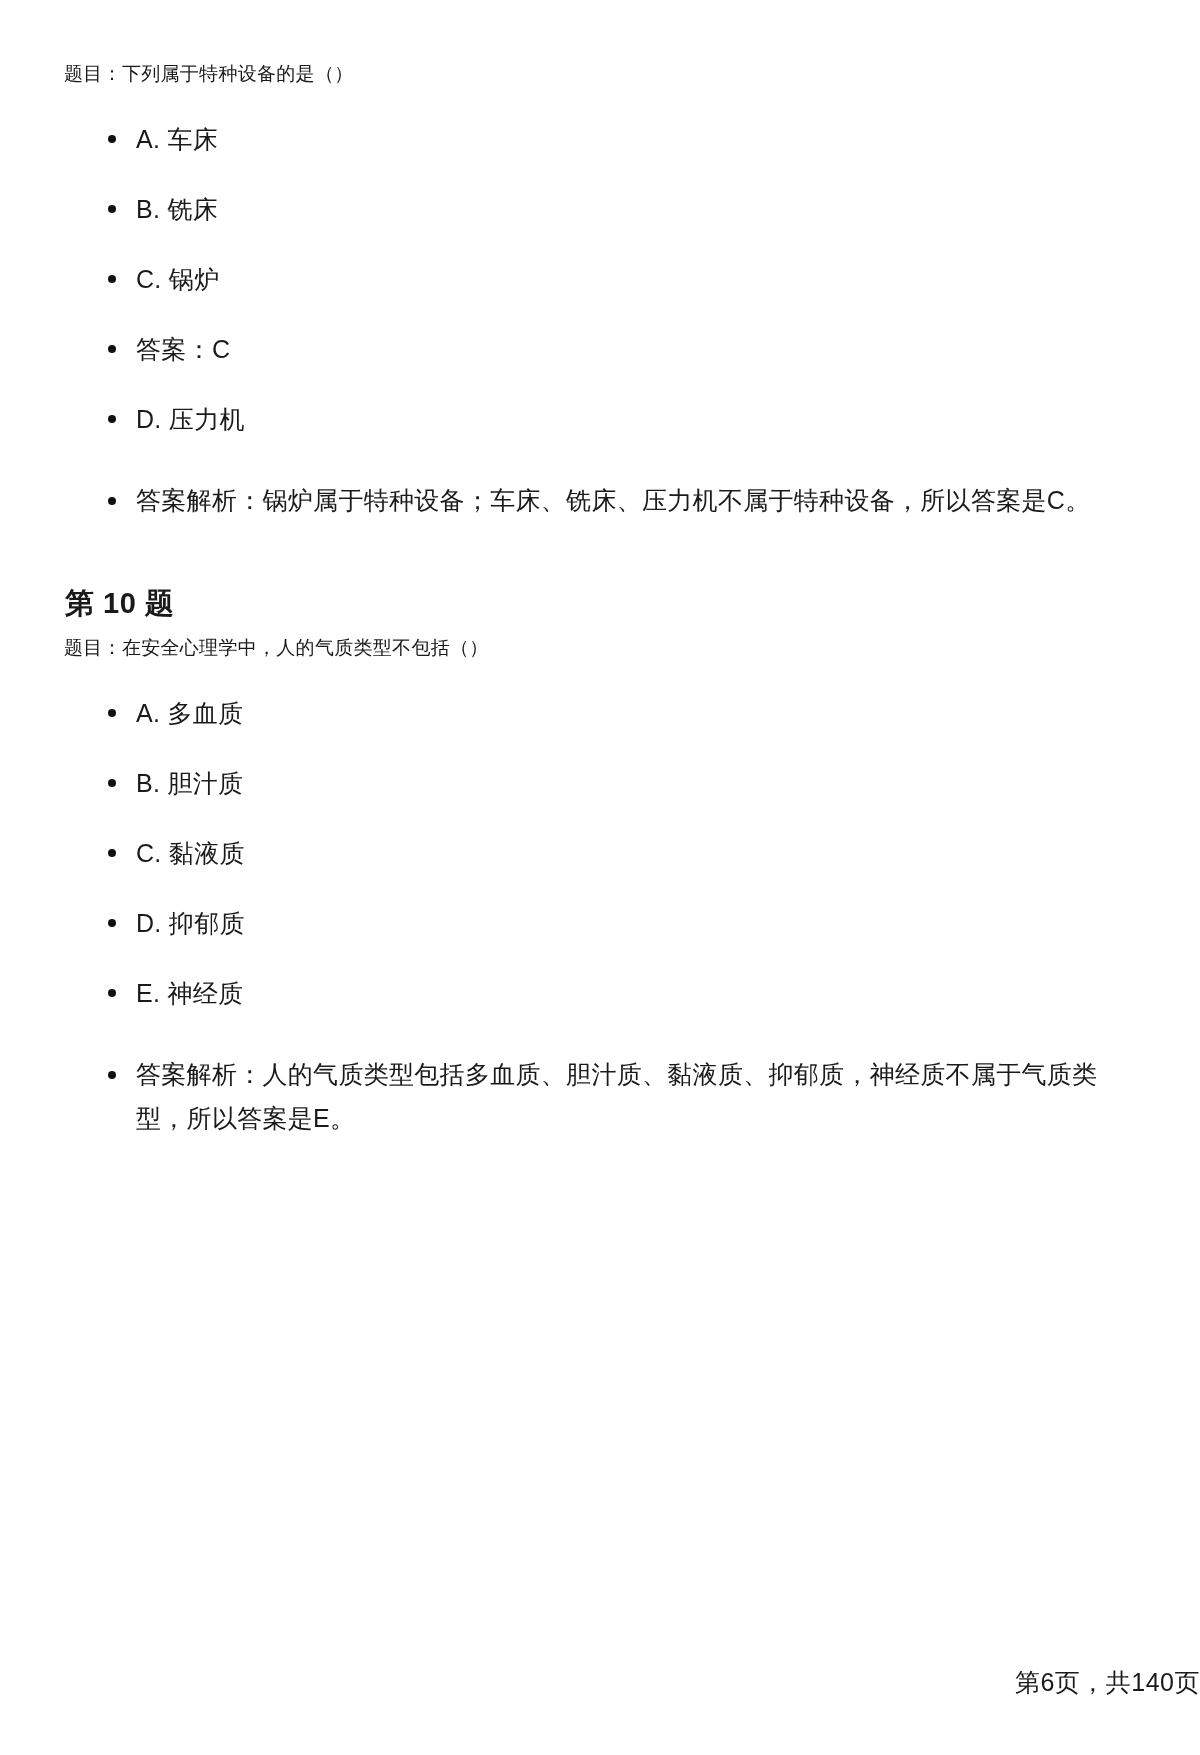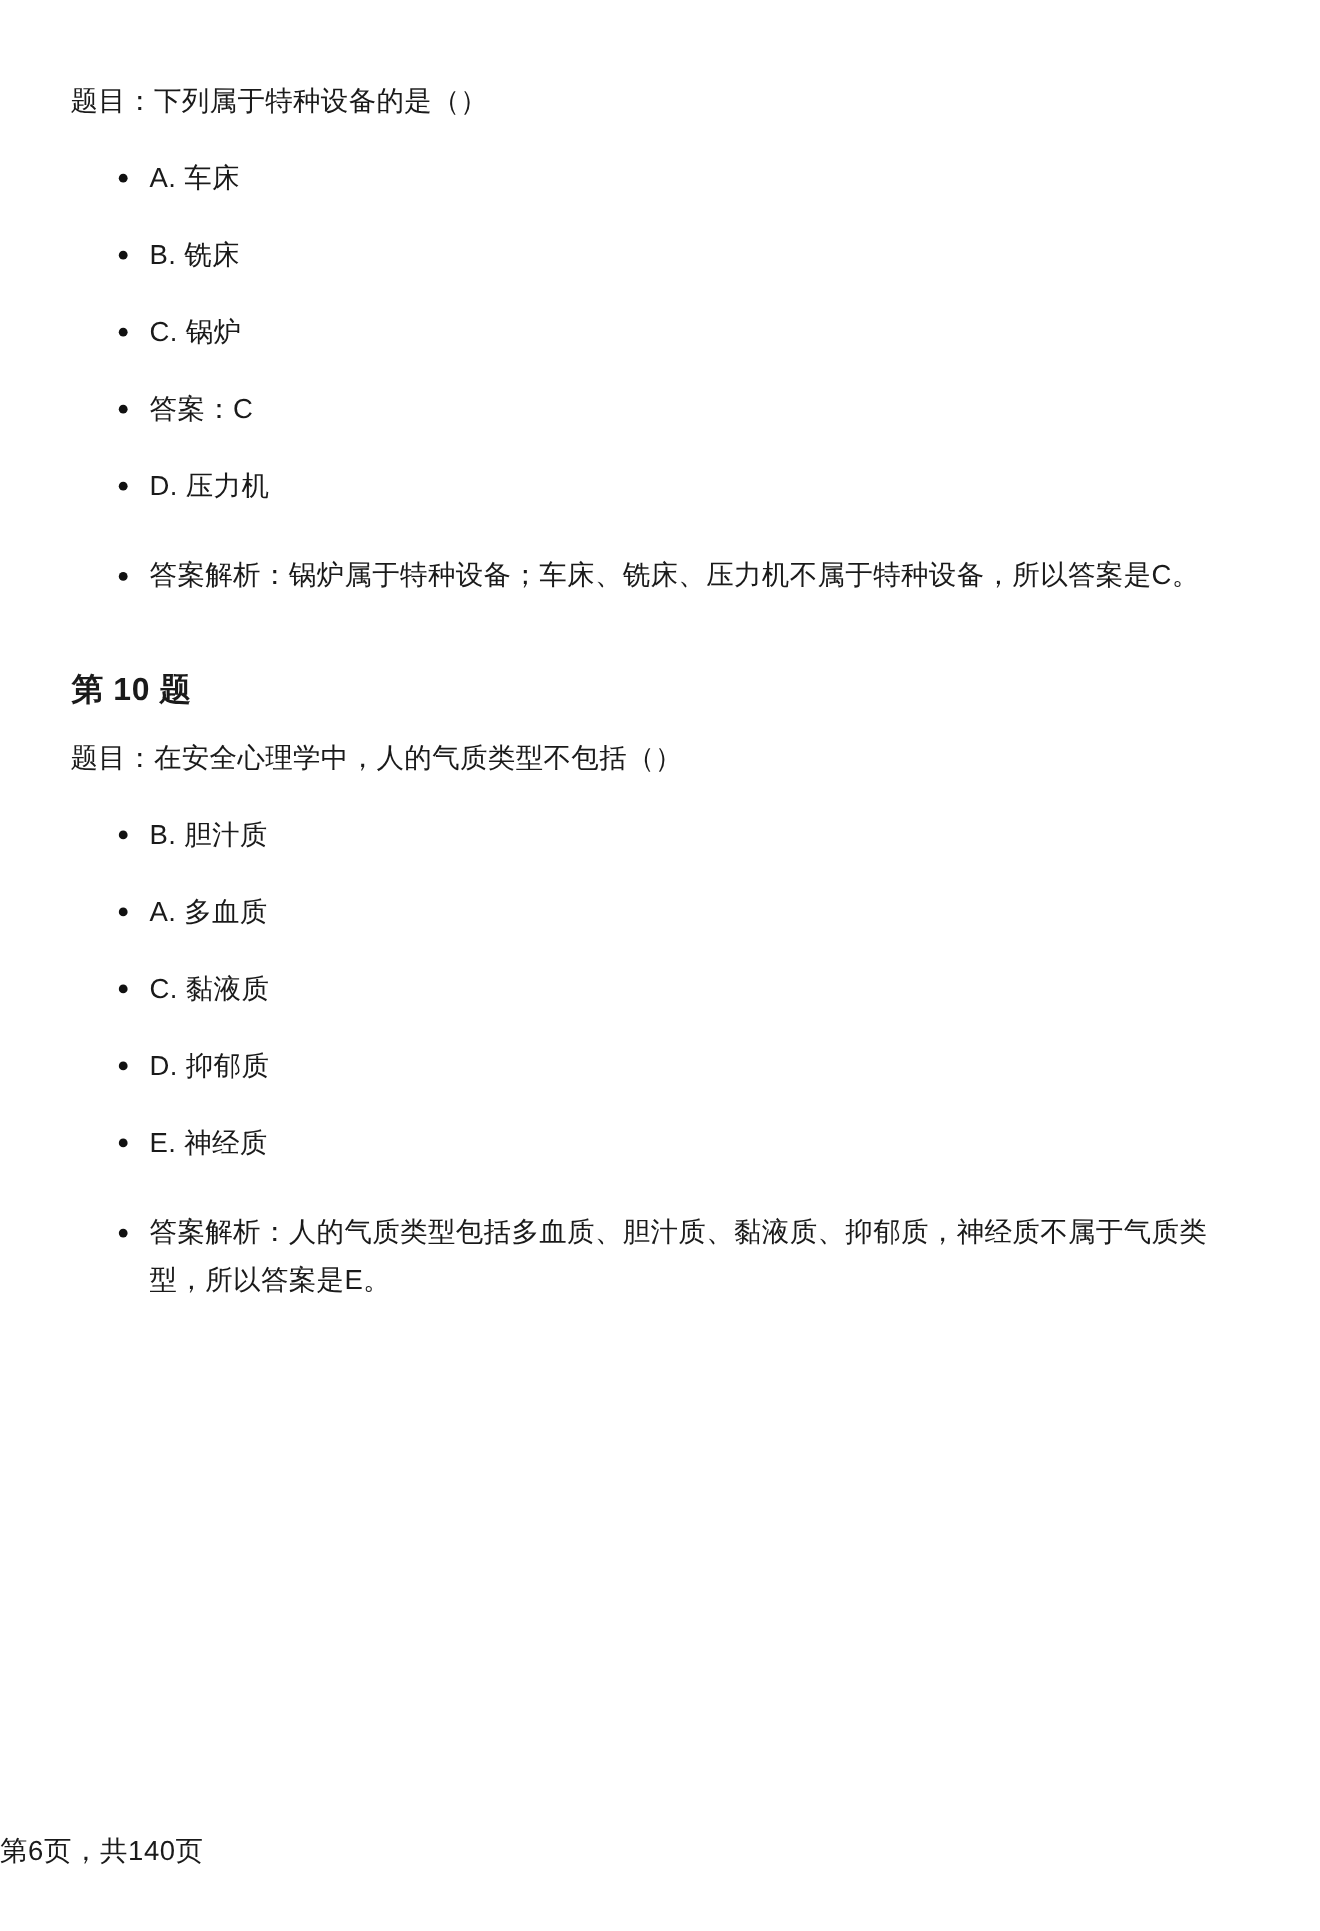--- a/index.html
+++ b/index.html
@@ -15,23 +15,23 @@
     position: relative;
   }
   .page {
     width: 1200px;
     min-height: 1755px;
     box-sizing: border-box;
     padding: 50px 75px 0 62px;
     position: relative;
   }
   .q-stem {
-    font-size: 25px;
+    font-size: 19px;
     line-height: 1.5;
-    margin: 24px 0 0 0;
+    margin: 10px 0 0 0;
     padding-left: 2px;
     letter-spacing: 0.3px;
   }
   ul.opts {
     list-style: none;
     margin: 16px;
     padding: 0;
   }
   ul.opts li {
     position: relative;
@@ -63,21 +63,21 @@
     font-size: 29px;
     font-weight: bold;
     margin: 62px 0 0 3px;
     letter-spacing: 0.5px;
   }
   .footer {
     position: absolute;
     left: 0;
     right: 0;
     bottom: 56px;
-    text-align: left;
+    text-align: right;
     font-size: 25px;
     letter-spacing: 0.5px;
   }
 </style>
 </head>
 <body>
 
 <div class="page">
 
   <p class="q-stem">题目：下列属于特种设备的是（）</p>
@@ -89,22 +89,22 @@
     <li>答案：C</li>
     <li>D. 压力机</li>
     <li class="explain">答案解析：锅炉属于特种设备；车床、铣床、压力机不属于特种设备，所以答案是C。</li>
   </ul>
 
   <h2 class="section-title">第 10 题</h2>
 
   <p class="q-stem">题目：在安全心理学中，人的气质类型不包括（）</p>
 
   <ul class="opts">
+    <li>A. 多血质</li>
     <li>B. 胆汁质</li>
-    <li>A. 多血质</li>
     <li>C. 黏液质</li>
     <li>D. 抑郁质</li>
     <li>E. 神经质</li>
     <li class="explain">答案解析：人的气质类型包括多血质、胆汁质、黏液质、抑郁质，神经质不属于气质类型，所以答案是E。</li>
   </ul>
 
   <div class="footer">第6页，共140页</div>
 
 </div>
 

